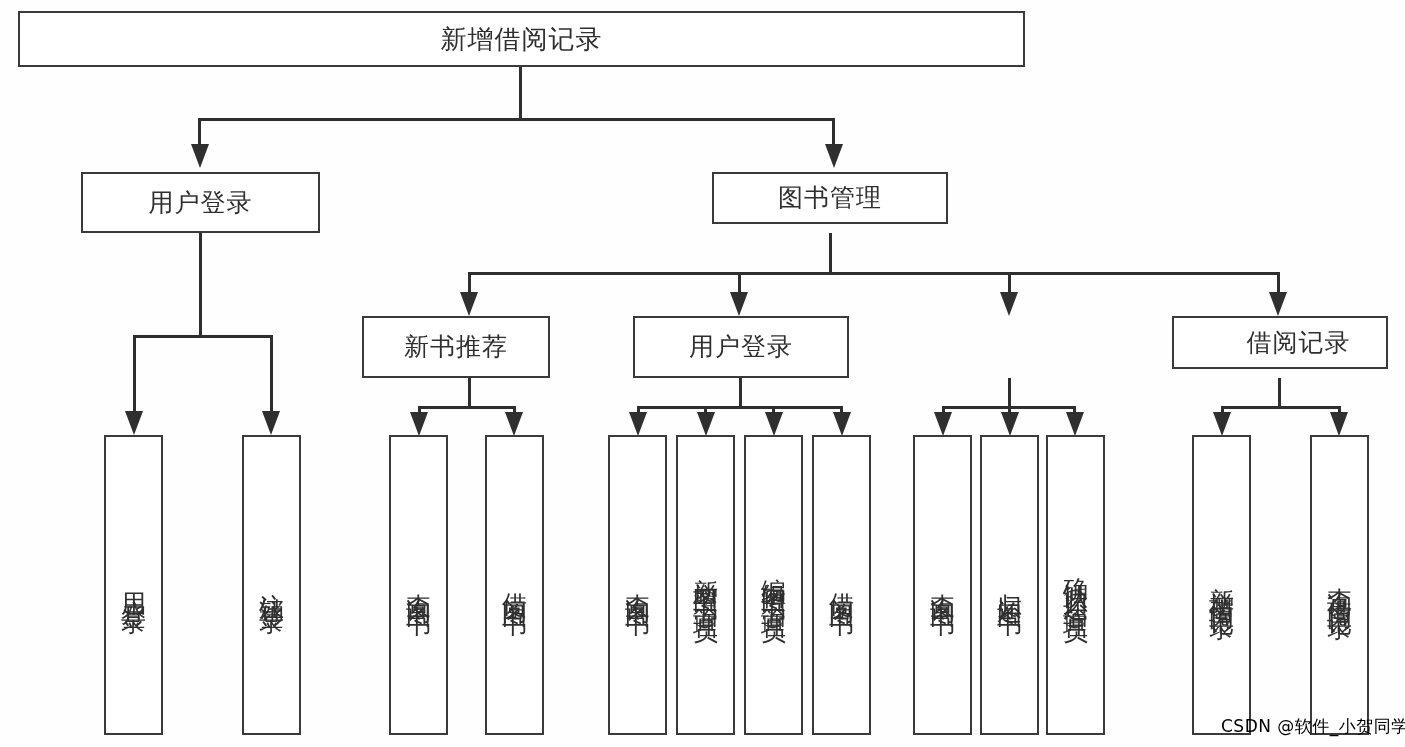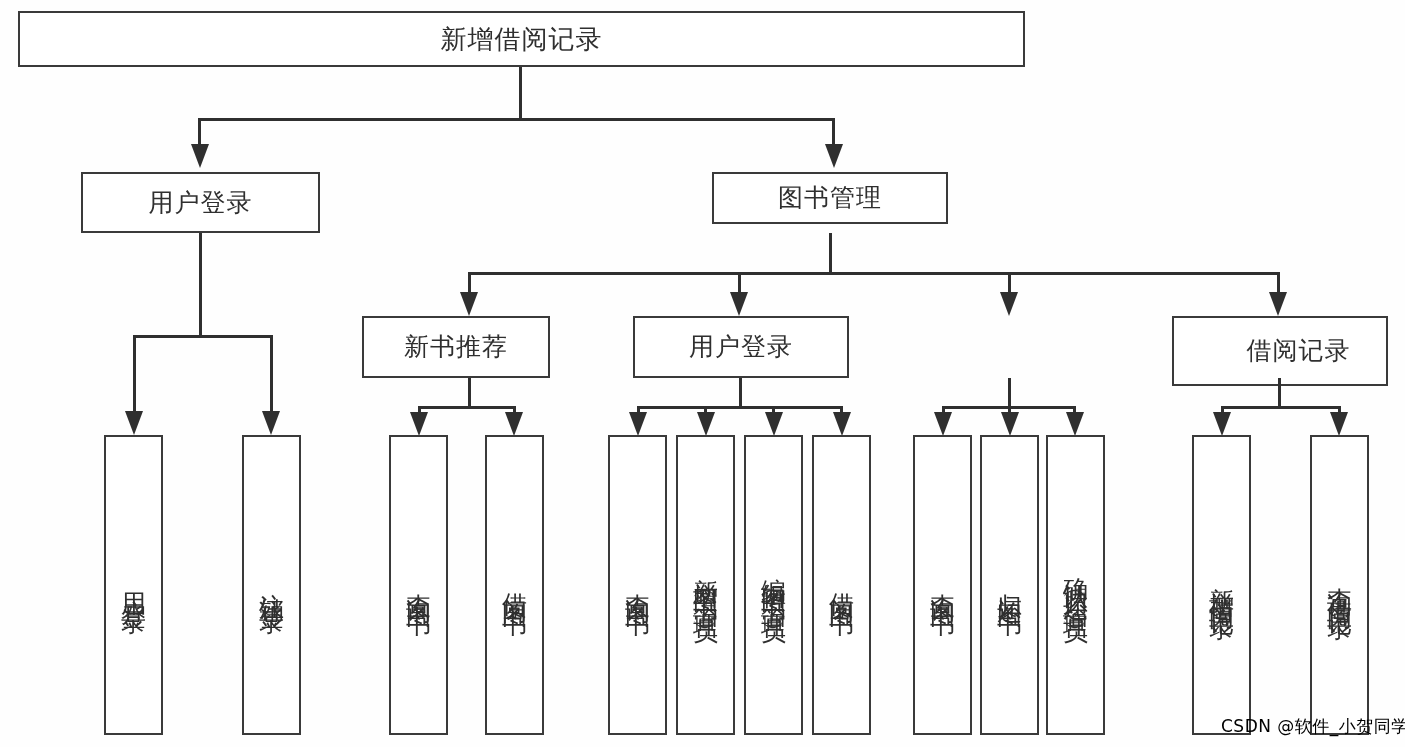--- a/index.html
+++ b/index.html
@@ -116,21 +116,21 @@
   <div class="arrow" style="left:730px; top:292px;"></div>
   <div class="arrow" style="left:1000px; top:292px;"></div>
   <div class="arrow" style="left:1269px; top:292px;"></div>
 
   <div class="node horiz" style="left:362px; top:316px; width:188px; height:62px;">
     <span class="lbl">新书推荐</span>
   </div>
   <div class="node horiz" style="left:633px; top:316px; width:216px; height:62px;">
     <span class="lbl">用户登录</span>
   </div>
-  <div class="node horiz" style="left:1172px; top:316px; width:216px; height:70px;padding-left:37px;">
+  <div class="node horiz" style="left:1172px; top:316px; width:216px; height:53px;padding-left:37px;">
     <span class="lbl">借阅记录</span>
   </div>
 
   <div class="conn v" style="left:468px; top:378px; width:3px; height:28px;"></div>
   <div class="conn h" style="left:418px; top:406px; width:98px; height:3px;"></div>
   <div class="conn v" style="left:418px; top:406px; width:3px; height:8px;"></div>
   <div class="conn v" style="left:513px; top:406px; width:3px; height:8px;"></div>
   <div class="arrow" style="left:410px; top:412px;"></div>
   <div class="arrow" style="left:505px; top:412px;"></div>
 

